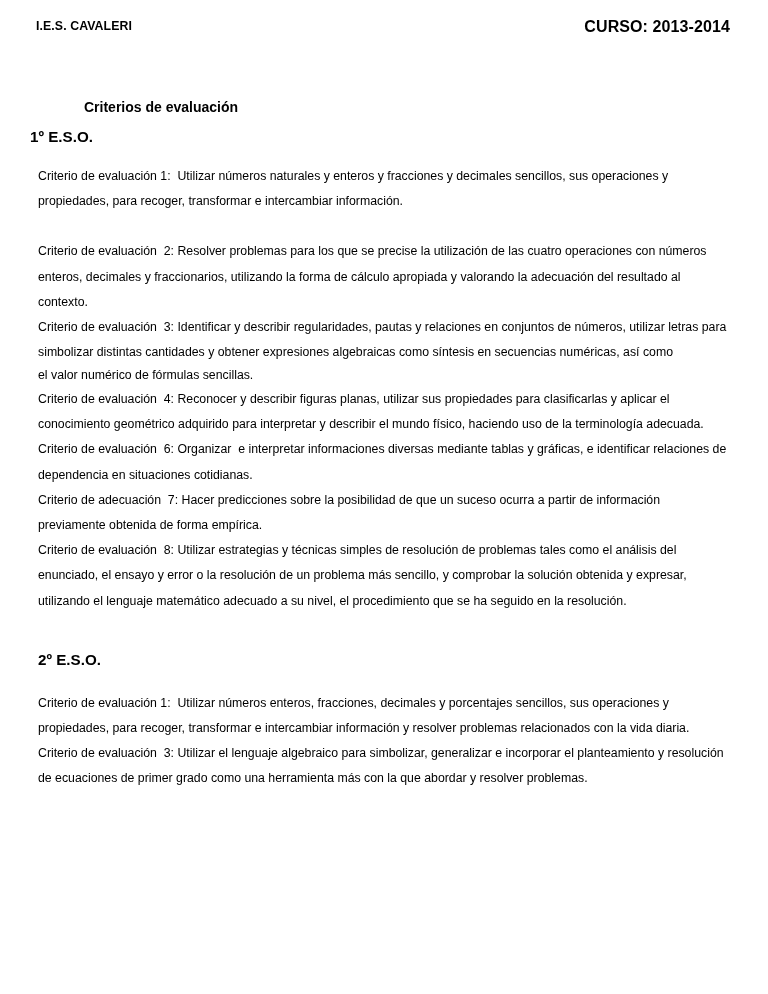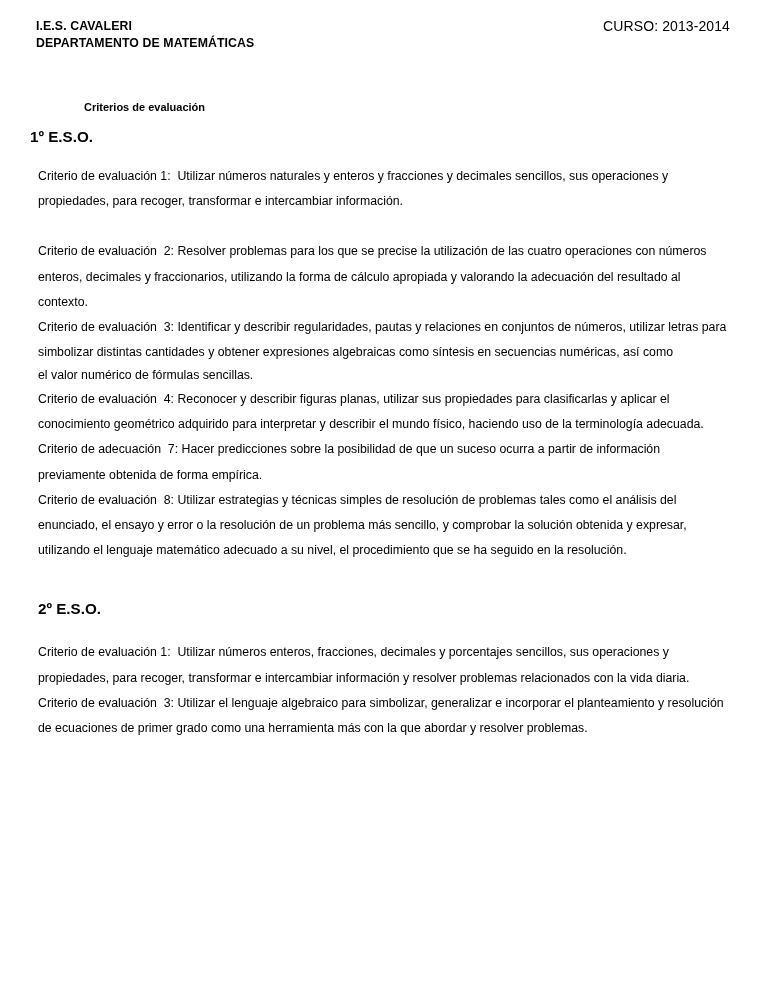--- a/index.html
+++ b/index.html
@@ -35,39 +35,39 @@
     align-items: flex-start;
   }
   .header-left {
     font-weight: bold;
     font-size: 12.3px;
     line-height: 17px;
     letter-spacing: 0.1px;
   }
   .header-left div { white-space: pre; }
   .header-right {
-    font-weight: normal;
-    font-size: 14px;
+    font-weight: bold;
+    font-size: 16px;
     line-height: 17px;
     letter-spacing: 0.1px;
     white-space: pre;
     padding-top: 0px;
   }
 
   
   .content {
     position: absolute;
     top: 96px;
     left: 0;
     width: 768px;
   }
 
   .doc-title {
     margin: 0 0 0 84px;
-    font-size: 11px;
+    font-size: 14px;
     font-weight: bold;
     line-height: 22px;
     white-space: pre;
   }
 
   .level-heading {
     font-size: 15.2px;
     font-weight: bold;
     line-height: 24px;
     white-space: pre;
@@ -108,21 +108,20 @@
   .spacer-before-first { height: 15px; }
 </style>
 </head>
 <body>
 
 <div class="page">
 
   <div class="doc-header">
     <div class="header-left">
       <div>I.E.S. CAVALERI</div>
-      <div>DEPARTAMENTO DE MATEMÁTICAS</div>
     </div>
     <div class="header-right">CURSO: 2013-2014</div>
   </div>
 
   <div class="content">
 
     <h1 class="doc-title">Criterios de evaluación</h1>
 
     <h2 class="level-heading first">1º E.S.O.</h2>
 
@@ -134,20 +133,21 @@
 
       <div class="gap-line"></div>
 
       <p class="criterion"><span class="lbl">Criterio de evaluación  2:</span><span class="txt"> Resolver problemas para los que se precise la utilización de las cuatro operaciones con números enteros, decimales y fraccionarios, utilizando la forma de cálculo apropiada y valorando la adecuación del resultado al contexto.</span></p>
 
       <p class="criterion"><span class="lbl">Criterio de evaluación  3:</span><span class="txt"> Identificar y describir regularidades, pautas y relaciones en conjuntos de números, utilizar letras para simbolizar distintas cantidades y obtener expresiones algebraicas como síntesis en secuencias numéricas, así como</span><br><span class="txt tight">el valor numérico de fórmulas sencillas.</span></p>
 
       <p class="criterion"><span class="lbl">Criterio de evaluación  4:</span><span class="txt"> Reconocer y describir figuras planas, utilizar sus propiedades para clasificarlas y aplicar el conocimiento geométrico adquirido para interpretar y describir el mundo físico, haciendo uso de la terminología adecuada.</span></p>
 
 
+      <p class="criterion"><span class="lbl">Criterio de evaluación  6:</span><span class="txt"> Organizar  e interpretar informaciones diversas mediante tablas y gráficas, e identificar relaciones de dependencia en situaciones cotidianas.</span></p>
 
       <p class="criterion"><span class="lbl">Criterio de adecuación  7:</span><span class="txt"> Hacer predicciones sobre la posibilidad de que un suceso ocurra a partir de información previamente obtenida de forma empírica.</span></p>
 
       <p class="criterion"><span class="lbl">Criterio de evaluación  8:</span><span class="txt"> Utilizar estrategias y técnicas simples de resolución de problemas tales como el análisis del enunciado, el ensayo y error o la resolución de un problema más sencillo, y comprobar la solución obtenida y expresar, utilizando el lenguaje matemático adecuado a su nivel, el procedimiento que se ha seguido en la resolución.</span></p>
 
     </div>
 
     <div class="gap-section"></div>
 
     <h2 class="level-heading second">2º E.S.O.</h2>

